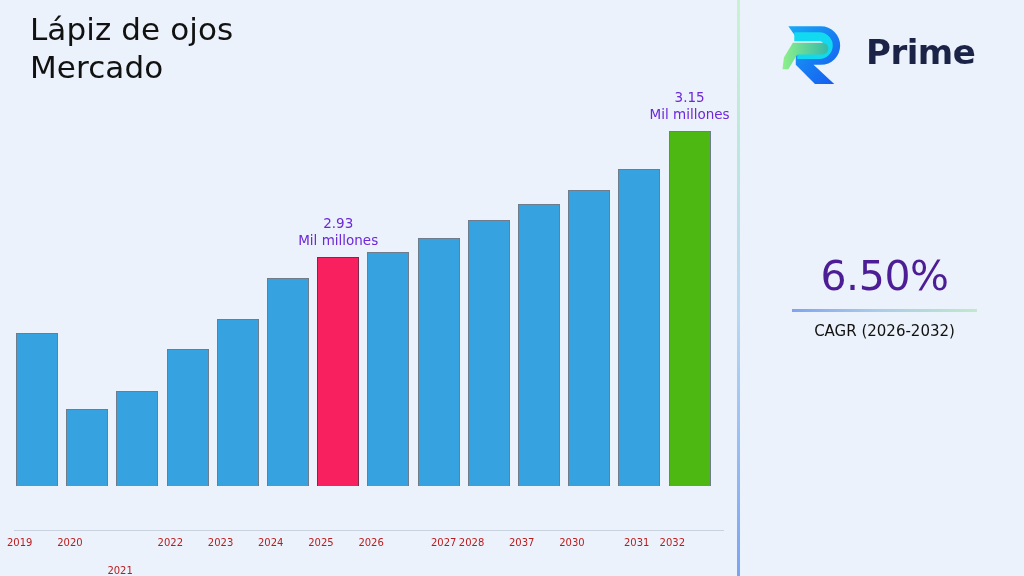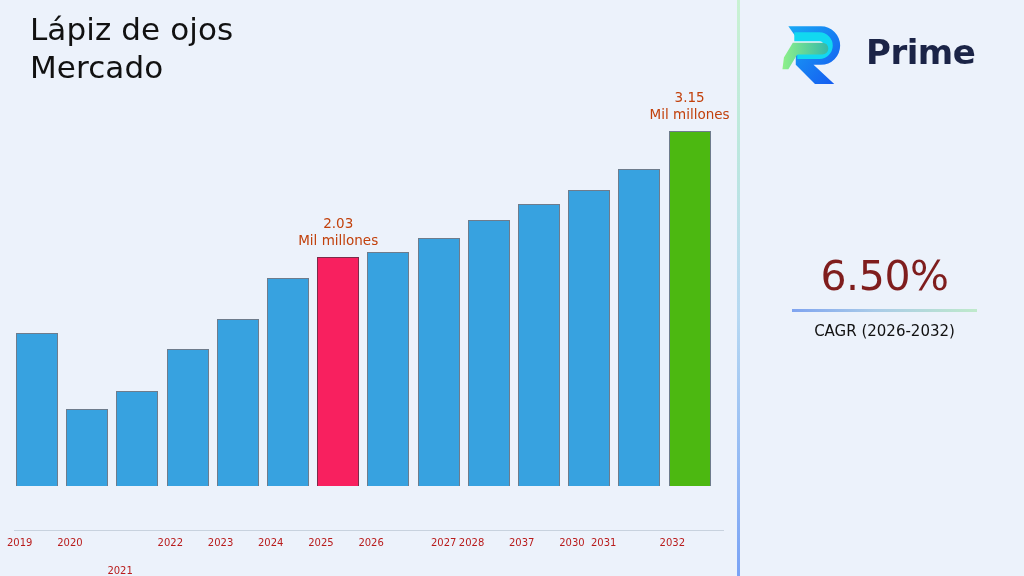--- a/index.html
+++ b/index.html
@@ -87,21 +87,21 @@
   }
   .bar.blue  { background: #37a2e0; }
   .bar.pink  { background: #f8205f; border-color: #7a2c4a; }
   .bar.green { background: #4cb811; border-color: #6e7c8c; }
 
   .value-label {
     position: absolute;
     text-align: center;
     font-size: 13.5px;
     line-height: 17px;
-    color: #c2410c;
+    color: #6d28d9;
     white-space: nowrap;
     pointer-events: none;
   }
 
   #x-axis {
     position: absolute;
     left: 0; top: 533px;
     width: 737px; height: 30px;
   }
   .x-tick {
@@ -114,21 +114,21 @@
 
   
   #cagr-block {
     position: absolute;
     left: 745px; top: 250px;
     width: 279px;
     text-align: center;
   }
   #cagr-value {
     font-size: 41px;
-    color: #7f1d1d;
+    color: #4c1d95;
     line-height: 52px;
     letter-spacing: -0.4px;
   }
   #cagr-rule {
     width: 185px; height: 3px;
     margin: 7px auto 6px auto;
     background: linear-gradient(to right, #7fa4f0 0%, #a9cbe8 45%, #bfeacb 100%);
   }
   #cagr-caption {
     font-size: 15px;
@@ -176,21 +176,21 @@
     <div id="plot">
       <div id="axis-line"></div>
     <div class="bar blue" style="left: 16px; width: 42px; height: 153.272px;"></div>
         <div class="bar blue" style="left: 66.2px; width: 42px; height: 76.636px;"></div>
         <div class="bar blue" style="left: 116.4px; width: 42px; height: 94.668px;"></div>
         <div class="bar blue" style="left: 166.6px; width: 42px; height: 137.494px;"></div>
         <div class="bar blue" style="left: 216.8px; width: 42px; height: 166.796px;"></div>
         <div class="bar blue" style="left: 267px; width: 42px; height: 208.495px;"></div>
         <div class="bar pink" style="left: 317.2px; width: 42px; height: 228.781px;"></div>
         <div class="value-label" style="left: 278.2px; width: 120px; top: 215.219px;">
-          <div>2.03</div>
+          <div>2.93</div>
           <div>Mil millones</div>
         </div>
         <div class="bar blue" style="left: 367.4px; width: 42px; height: 234.416px;"></div>
         <div class="bar blue" style="left: 417.6px; width: 42px; height: 247.94px;"></div>
         <div class="bar blue" style="left: 467.8px; width: 42px; height: 265.972px;"></div>
         <div class="bar blue" style="left: 518px; width: 42px; height: 281.75px;"></div>
         <div class="bar blue" style="left: 568.2px; width: 42px; height: 296.401px;"></div>
         <div class="bar blue" style="left: 618.4px; width: 42px; height: 316.687px;"></div>
         <div class="bar green" style="left: 668.6px; width: 42px; height: 355.005px;"></div>
         <div class="value-label" style="left: 629.6px; width: 120px; top: 88.995px;">
@@ -204,21 +204,21 @@
         <div class="x-tick" style="left: 107.4px; width: 60px; margin-top: 28px;">2021</div>
         <div class="x-tick" style="left: 157.6px; width: 60px;">2022</div>
         <div class="x-tick" style="left: 207.8px; width: 60px;">2023</div>
         <div class="x-tick" style="left: 258px; width: 60px;">2024</div>
         <div class="x-tick" style="left: 308.2px; width: 60px;">2025</div>
         <div class="x-tick" style="left: 358.4px; width: 60px;">2026</div>
         <div class="x-tick" style="left: 431px; width: 60px;">2027</div>
         <div class="x-tick" style="left: 458.8px; width: 60px;">2028</div>
         <div class="x-tick" style="left: 509px; width: 60px;">2037</div>
         <div class="x-tick" style="left: 559.2px; width: 60px;">2030</div>
-        <div class="x-tick" style="left: 591px; width: 60px;">2031</div>
+        <div class="x-tick" style="left: 624px; width: 60px;">2031</div>
         <div class="x-tick" style="left: 659.6px; width: 60px;">2032</div>
       </div>
   </div>
 
   <div id="cagr-block">
     <div id="cagr-value">6.50%</div>
     <div id="cagr-rule"></div>
     <div id="cagr-caption">CAGR (2026-2032)</div>
   </div>
 

